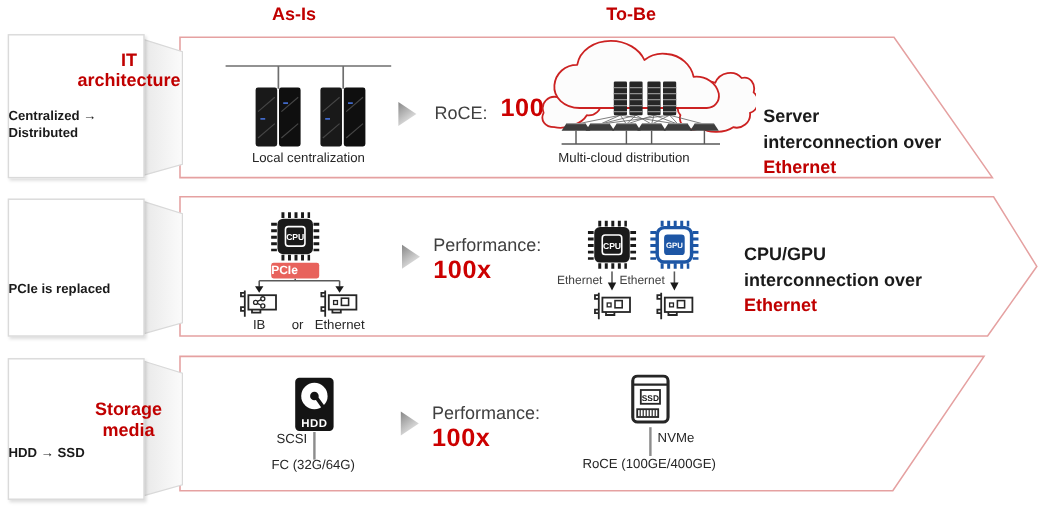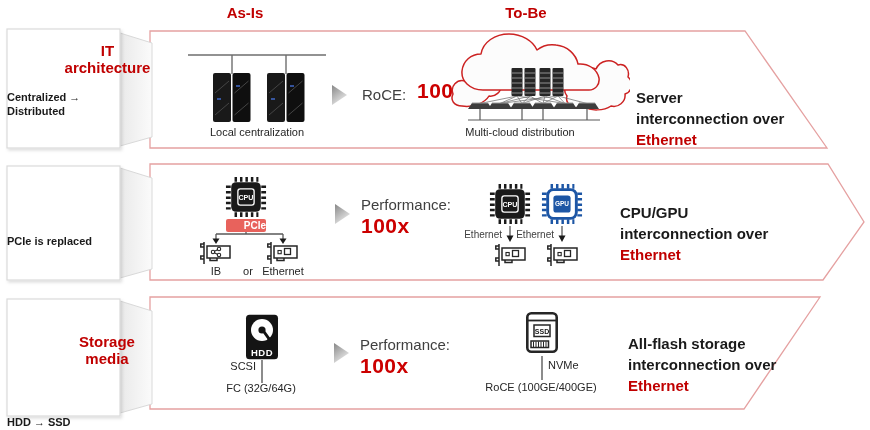--- a/index.html
+++ b/index.html
@@ -14,21 +14,21 @@
            white-space:pre-line;line-height:1.3;}
   .caption{font-size:11px;color:#262626;text-align:center;}
   .metric-label{font-size:15px;color:#404040;}
   .metric-value{font-weight:bold;font-size:21px;color:var(--metric-red,#cc0000);letter-spacing:.5px;}
   .benefit{font-weight:bold;font-size:15px;color:#1a1a1a;line-height:1.4;}
   .benefit .hl{color:var(--accent-red,#c00000);}
   .small-label{font-size:10px;color:#404040;}
   .alr{text-align:right;}
   .alc{text-align:center;}
   .badge{background:var(--pcie-badge,#e8625c);color:#fff;font-weight:bold;font-size:10px;
-         text-align:right;border-radius:2px;line-height:13px;height:13px;}
+         text-align:left;border-radius:2px;line-height:13px;height:13px;}
   .vline{width:1.5px;background:#8c8c8c;}
   svg text{font-family:"Liberation Sans",sans-serif;}
 </style>
 </head>
 <body>
 
 <div class="stage">
 
   <svg class="abs bg" width="870" height="430" viewBox="0 0 870 430">
     <defs>
@@ -257,21 +257,21 @@
     <rect x="12" y="9.5" width="3.2" height="3.2" fill="none" stroke="#262626" stroke-width="1.1"></rect>
   </svg>
 
   <div class="abs benefit" style="left:620px;top:202px;width:185px;">
     <span>CPU/GPU interconnection over</span>
     <span class="hl">Ethernet</span>
   </div>
 
   <div class="abs box-title" style="left:7px;top:333px;width:112px;">Storage
 media</div>
-  <div class="abs box-sub" style="left:7px;top:371px;width:113px;margin-top:44px;">HDD → SSD</div>
+  <div class="abs box-sub" style="left:7px;top:371px;width:113px;">HDD → SSD</div>
 
   <svg class="abs" style="left:242px;top:314px;" width="40" height="46" viewBox="0 0 40 46">
     <rect x="4" y="0.8" width="32" height="44.4" rx="3.5" fill="#141414"></rect>
     <circle cx="20" cy="16" r="11" fill="#ffffff"></circle>
     <circle cx="20" cy="16" r="3.6" fill="#141414"></circle>
     <line x1="22.5" y1="18.5" x2="27.5" y2="25.5" stroke="#141414" stroke-width="3" stroke-linecap="round"></line>
     <circle cx="27.5" cy="25.5" r="2" fill="#141414"></circle>
     <text x="20" y="41.5" font-size="9.5" font-weight="bold" fill="#ffffff" text-anchor="middle" letter-spacing="0.5">HDD</text>
   </svg>
   <div class="abs vline" style="left:261px;top:360px;height:23px;"></div>
@@ -296,18 +296,14 @@
       <line x1="16.5" y1="29.5" x2="16.5" y2="35"></line>
         <line x1="19" y1="29.5" x2="19" y2="35"></line>
       <line x1="21.5" y1="29.5" x2="21.5" y2="35"></line>
         <line x1="24" y1="29.5" x2="24" y2="35"></line>
     </g>
   </svg>
   <div class="abs vline" style="left:541px;top:356px;height:24px;"></div>
   <div class="abs caption" style="left:548px;top:359px;width:60px;text-align:left;">NVMe</div>
   <div class="abs caption alc" style="left:451px;top:381px;width:180px;">RoCE (100GE/400GE)</div>
 
-  <div class="abs benefit" style="left:628px;top:333px;width:150px;">
-    <span>All-flash storage interconnection over</span>
-    <span class="hl">Ethernet</span>
-  </div>
 
 </div>
 
 </body></html>

